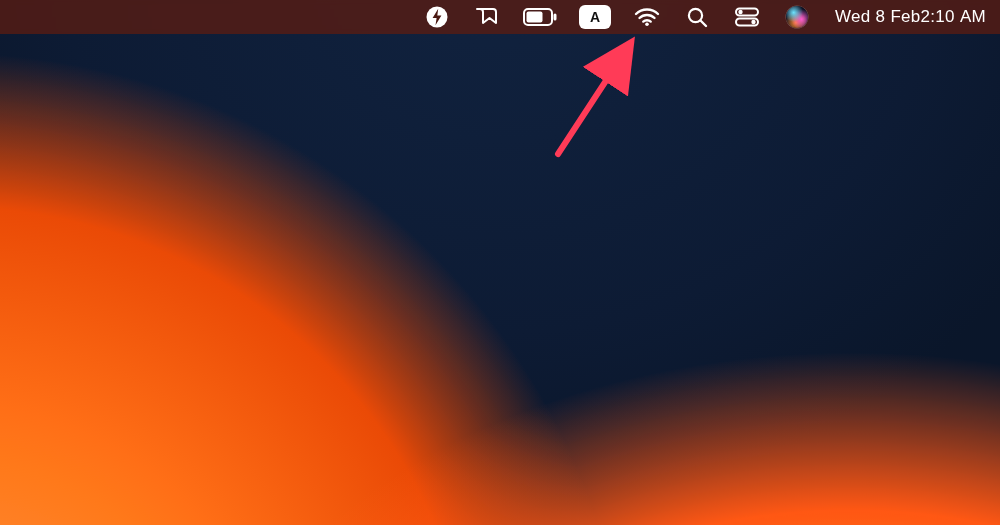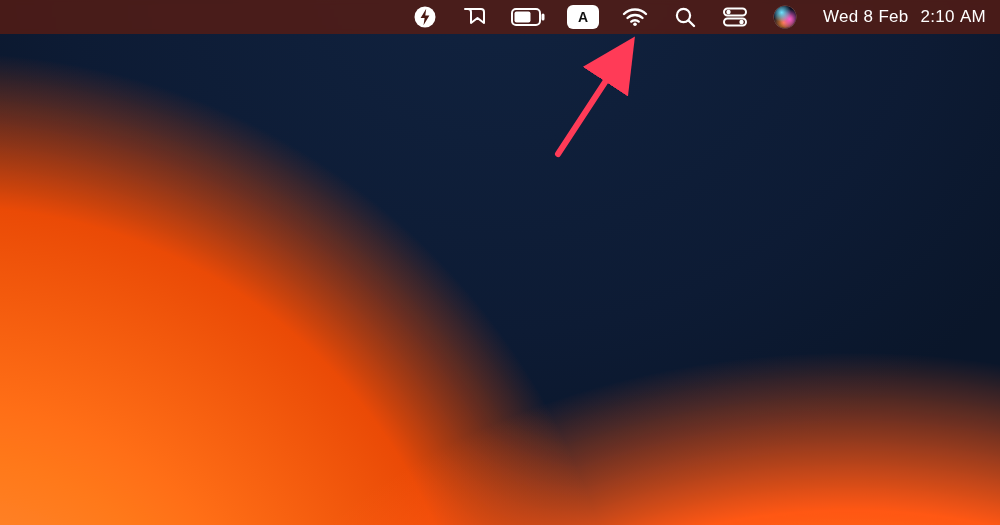--- a/index.html
+++ b/index.html
@@ -53,21 +53,20 @@
     display: flex;
     align-items: center;
     justify-content: center;
     font-weight: 700;
     font-size: 14px;
   }
 
   .datetime {
     display: flex;
     align-items: baseline;
-    gap: 12px;
     font-size: 17px;
     font-weight: 500;
     letter-spacing: 0.3px;
     white-space: nowrap;
     padding-left: 2px;
   }
 
   
   .siri-orb {
     width: 22px; height: 22px;

